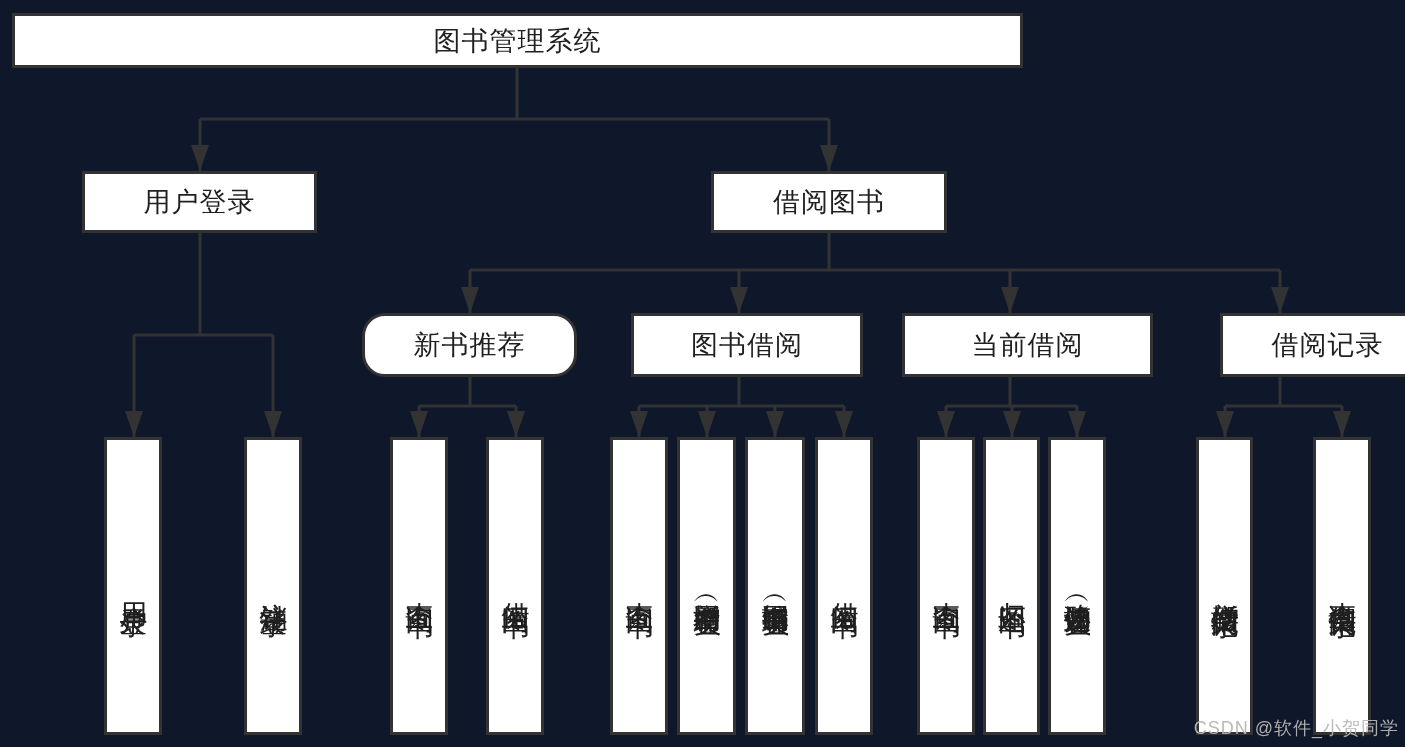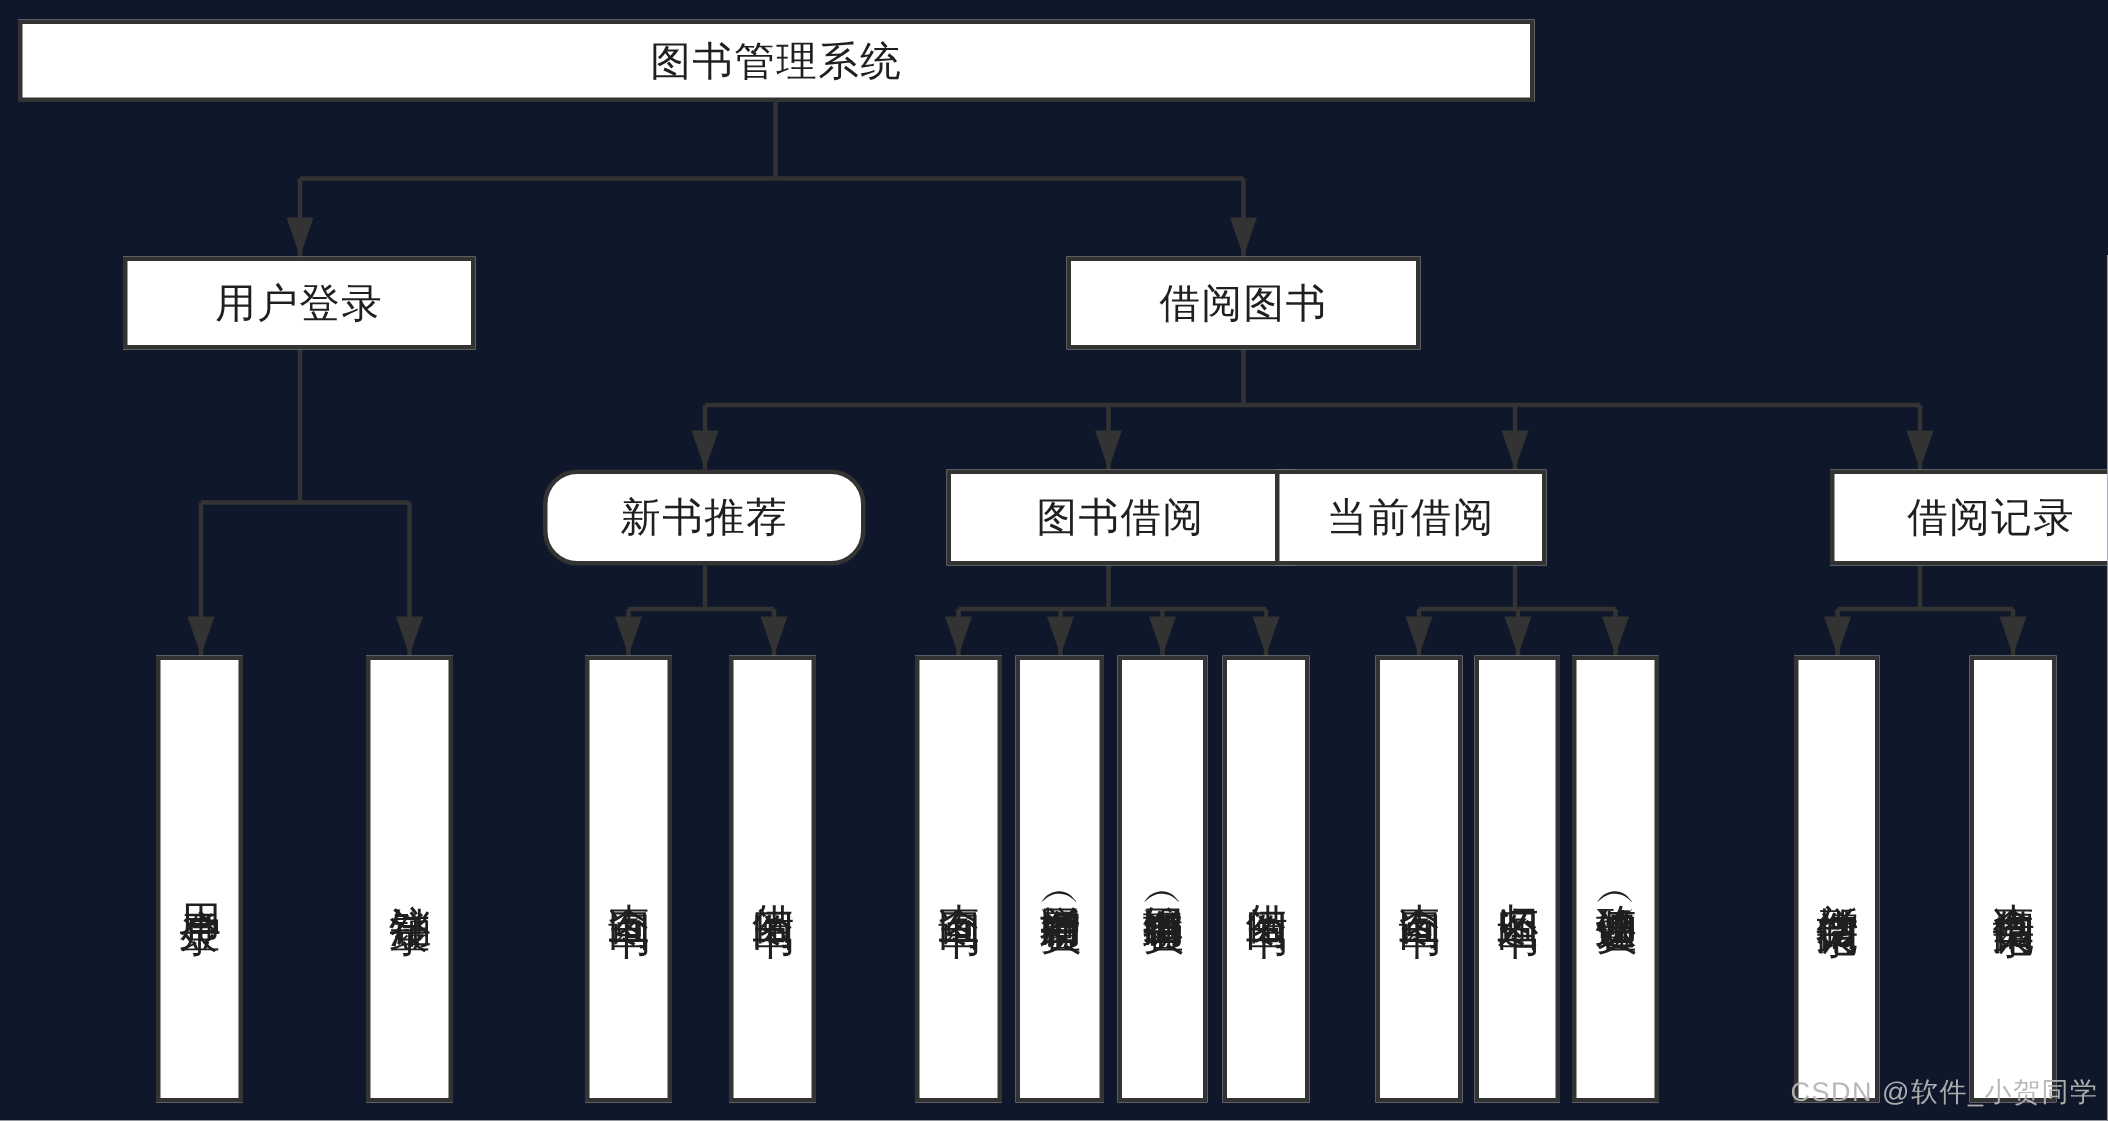--- a/index.html
+++ b/index.html
@@ -115,21 +115,21 @@
   <div class="node h-node" style="left:711px; top:171px; width:236px; height:62px;">
     <span>借阅图书</span>
   </div>
 
   <div class="node h-node" style="left:362px; top:313px; width:215px; height:64px;border-radius:23px;">
     <span>新书推荐</span>
   </div>
   <div class="node h-node" style="left:631px; top:313px; width:232px; height:64px;font-family:Liberation Mono, monospace;">
     <span>图书借阅</span>
   </div>
-  <div class="node h-node" style="left:850px; top:313px; width:181px; height:64px;">
+  <div class="node h-node" style="left:902px; top:313px; width:251px; height:64px;">
     <span>当前借阅</span>
   </div>
   <div class="node h-node" style="left:1220px; top:313px; width:215px; height:64px;">
     <span>借阅记录</span>
   </div>
 
   <div class="node leaf" style="left:104px;">
     <span class="vtext">用户登录</span>
   </div>
   <div class="node leaf" style="left:244px;">

